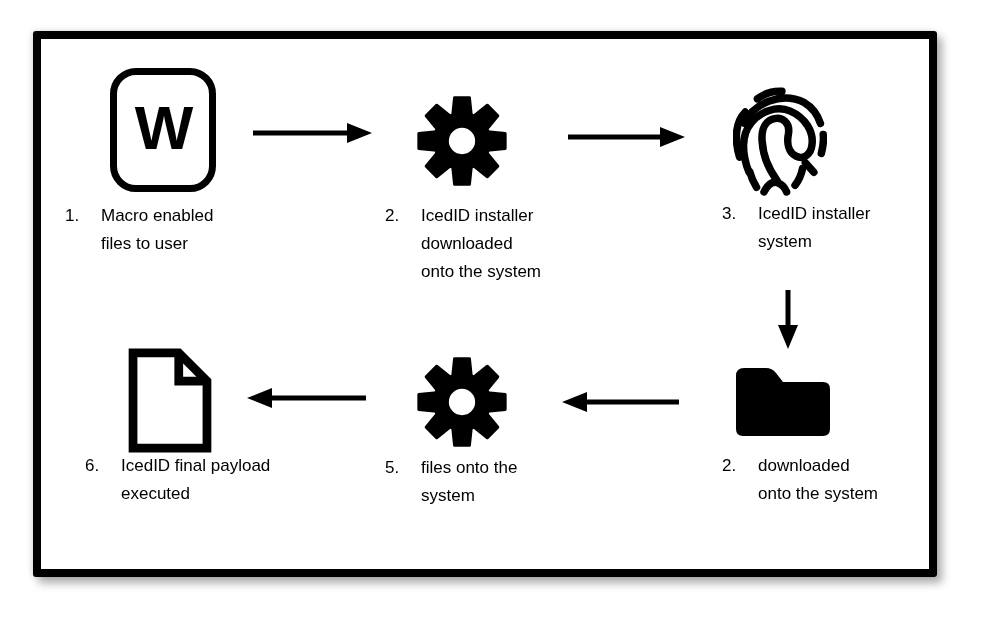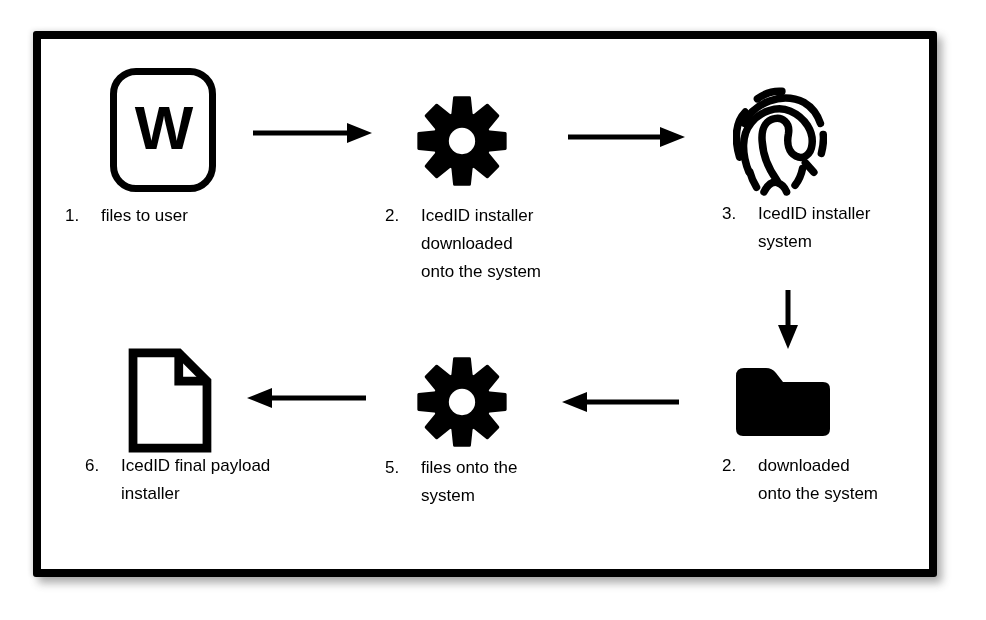--- a/index.html
+++ b/index.html
@@ -28,20 +28,21 @@
 
 <div class="canvas">
   <div class="frame"></div>
 
   <div class="abs word-box" style="left:110px;top:68px;">
     <span class="w">W</span>
   </div>
   <div class="abs step-text" style="left:65px;top:202px;">
     <span class="num">1.</span>
     <span class="lines">
+      <span>Macro enabled</span>
       <span>files to user</span>
     </span>
   </div>
 
   <div class="abs" style="left:251px;top:122px;">
     <svg width="122" height="22" viewBox="0 0 122 22">
       <line x1="2" y1="11" x2="99" y2="11" stroke="#000" stroke-width="5"></line>
       <polygon points="96,1 121,11 96,21" fill="#000"></polygon>
     </svg>
   </div>
@@ -168,16 +169,16 @@
       <g fill="#fff" stroke="#000" stroke-width="9" stroke-linejoin="miter">
         <path d="M 7,6 L 54,6 L 83,35 L 83,104 L 7,104 Z"></path>
         <path fill="none" d="M 54,6 L 54,35 L 83,35"></path>
       </g>
     </svg>
   </div>
   <div class="abs step-text" style="left:85px;top:452px;">
     <span class="num">6.</span>
     <span class="lines">
       <span>IcedID final payload</span>
-      <span>installer</span>
+      <span>executed</span>
     </span>
   </div>
 </div>
 
 </body></html>

